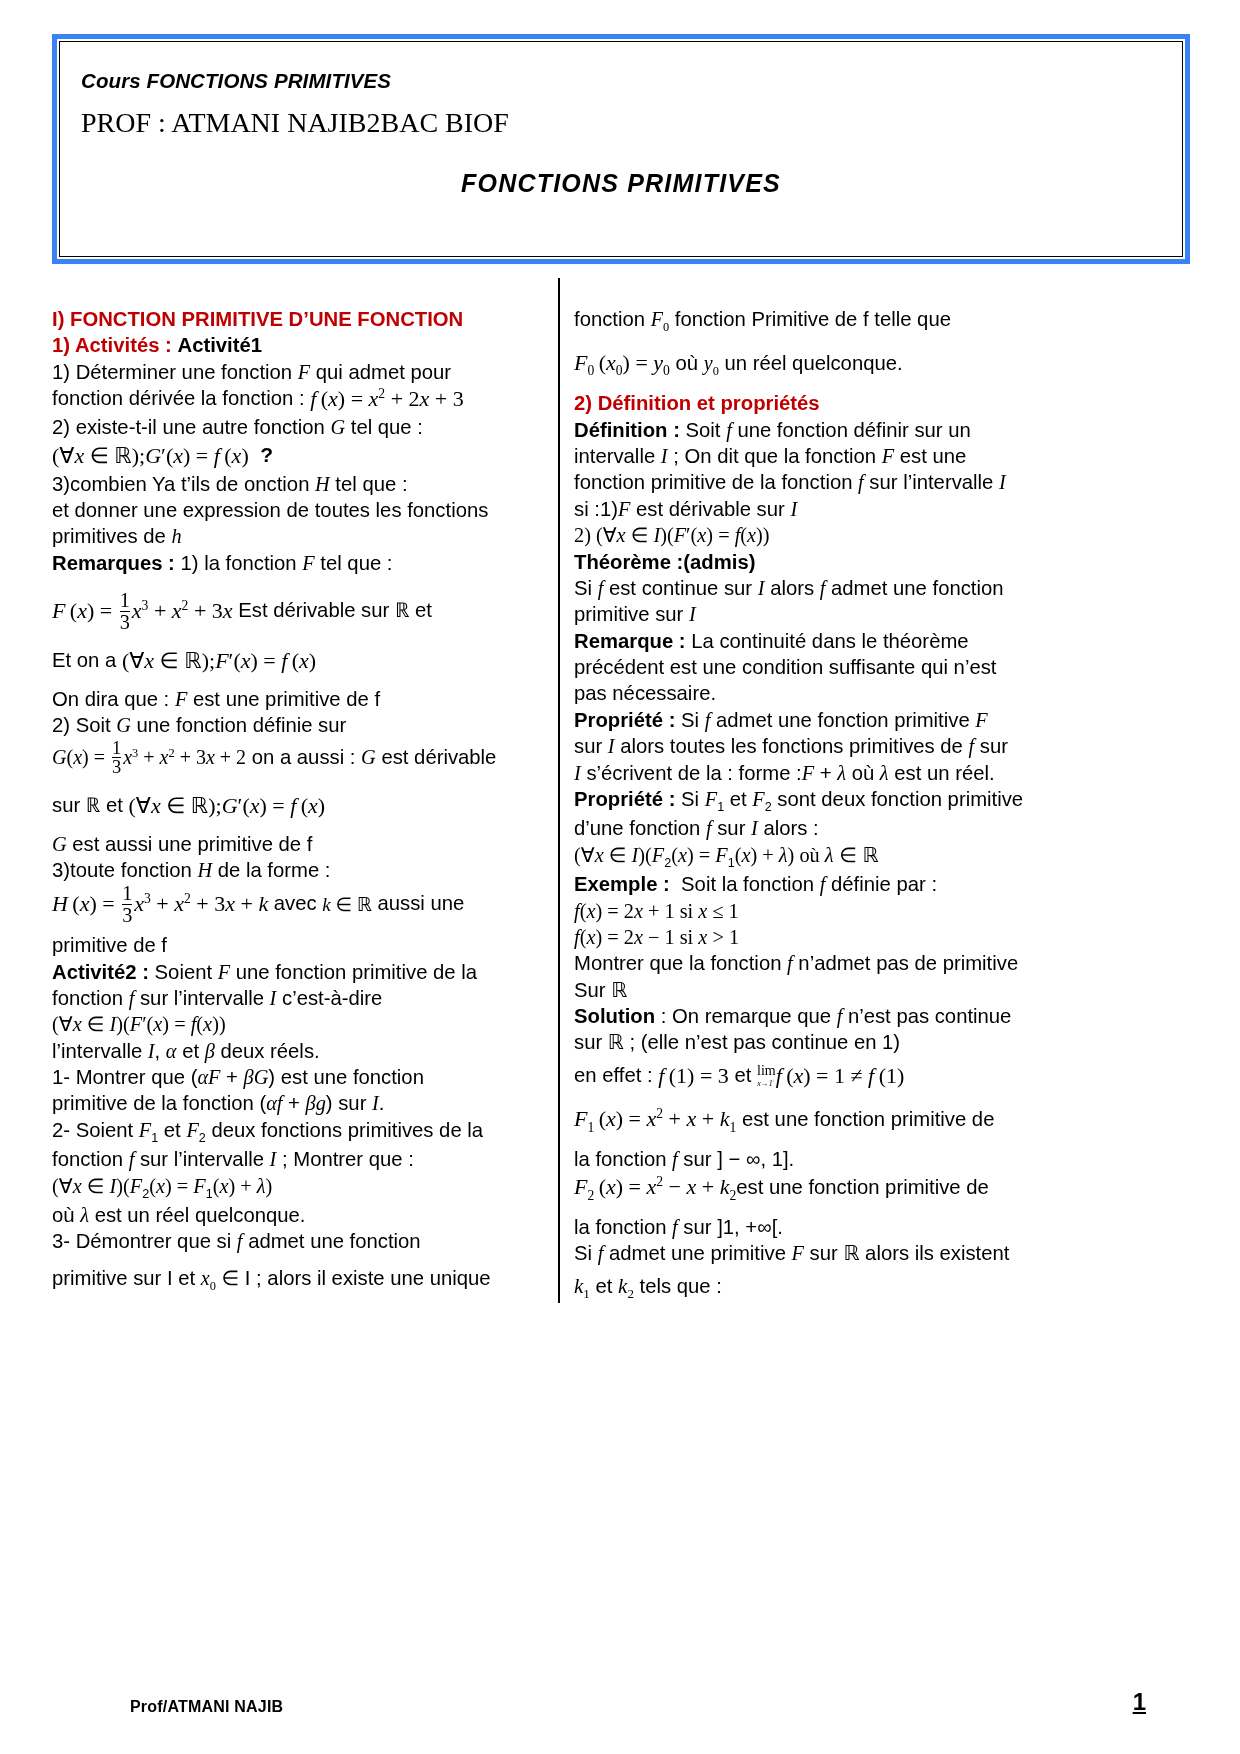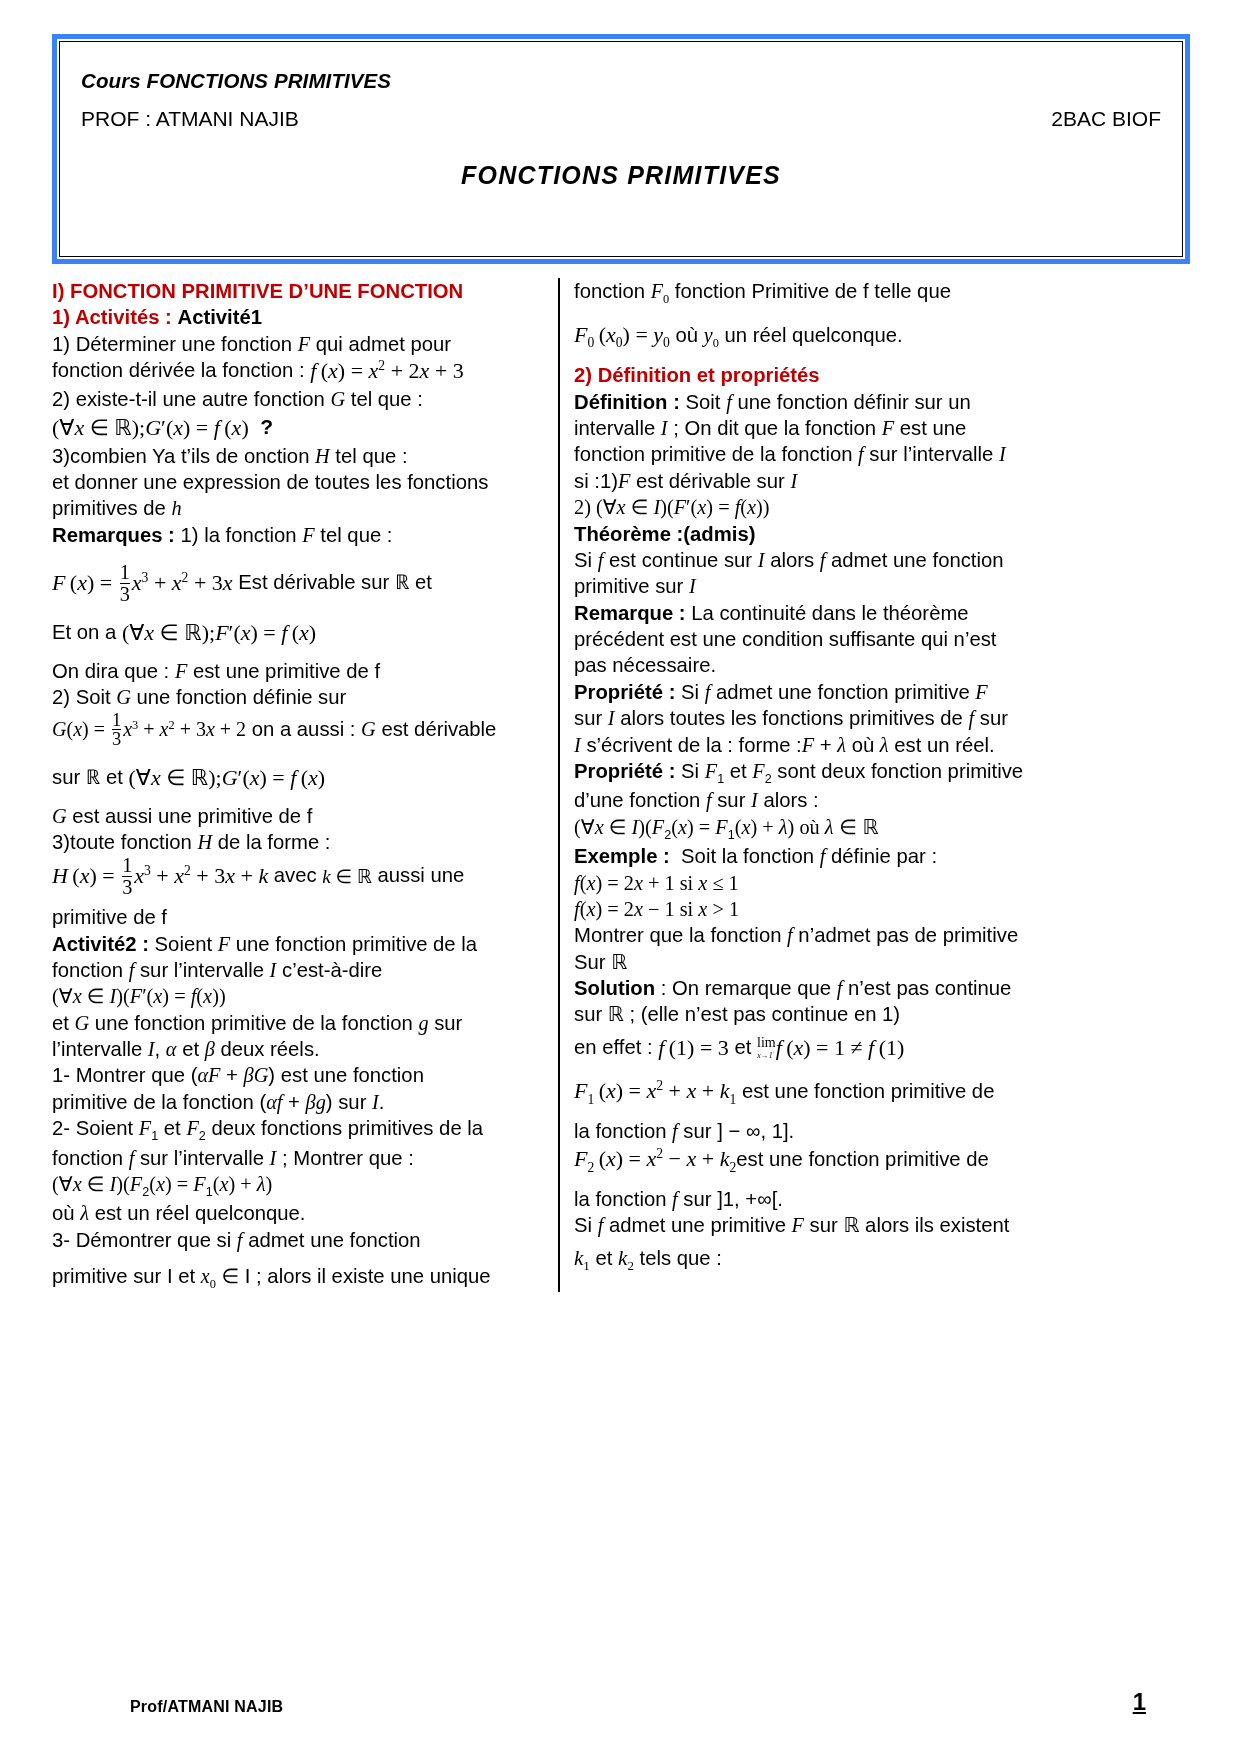--- a/index.html
+++ b/index.html
@@ -38,45 +38,46 @@
   .hdr-course {
     font-weight: bold;
     font-style: italic;
     font-size: 20.5px;
     letter-spacing: .1px;
     padding-left: 6px;
     padding-top: 4px;
   }
   .hdr-row {
     display: flex;
-    justify-content: space-between;
     align-items: baseline;
-    font-size: 21px;
+    font-size: 28px;
     padding-left: 6px;
     padding-right: 6px;
     margin-top: 14px;
+    font-family: Liberation Serif, serif;
   }
   .hdr-title {
     text-align: center;
     font-weight: bold;
     font-style: italic;
     font-size: 25px;
     letter-spacing: 1.2px;
     margin-top: 30px;
   }
   
   .columns {
     display: flex;
     margin: 14px 10px 0 12px;
     position: relative;
   }
   .col {
     box-sizing: border-box;
     font-size: 20.3px;
     line-height: 1.30;
+    margin-top: 28px;
   }
   .col-left {
     width: 506px;
     padding-right: 14px;
   }
   .col-divider {
     width: 0;
     border-left: 2px solid #000;
     margin: 0 0 0 0;
   }
@@ -298,23 +299,20 @@
         <span class="mi">f</span>
         <span>sur l’intervalle</span>
         <span class="mi">I</span>
         <span>c’est-à-dire</span>
       </p>
 
       <p class="l mi" style="font-style:normal;">
         <span class="mr">(∀</span><span class="mi">x</span><span class="mr"> ∈ </span><span class="mi">I</span><span class="mr">)(</span><span class="mi">F</span><span class="mr">′(</span><span class="mi">x</span><span class="mr">) = </span><span class="mi">f</span><span class="mr">(</span><span class="mi">x</span><span class="mr">))</span>
       </p>
 
-      <p class="l">
-        et <span class="mi">G</span> une fonction primitive de la fonction <span class="mi">g</span> sur
-      </p>
 
       <p class="l">
         l’intervalle <span class="mi">I</span>, <span class="mi">α</span> et <span class="mi">β</span> deux réels.
       </p>
 
       <p class="l">
         1- Montrer que (<span class="mi">αF</span> + <span class="mi">βG</span>) est une fonction
       </p>
 
       <p class="l">

